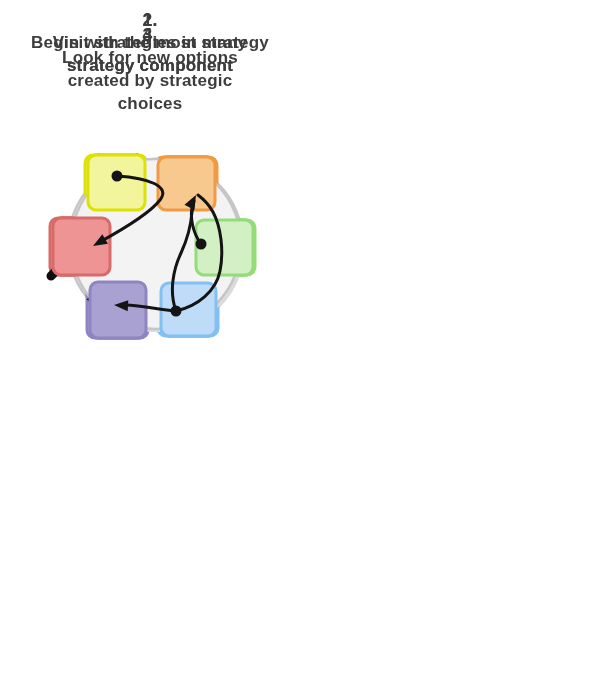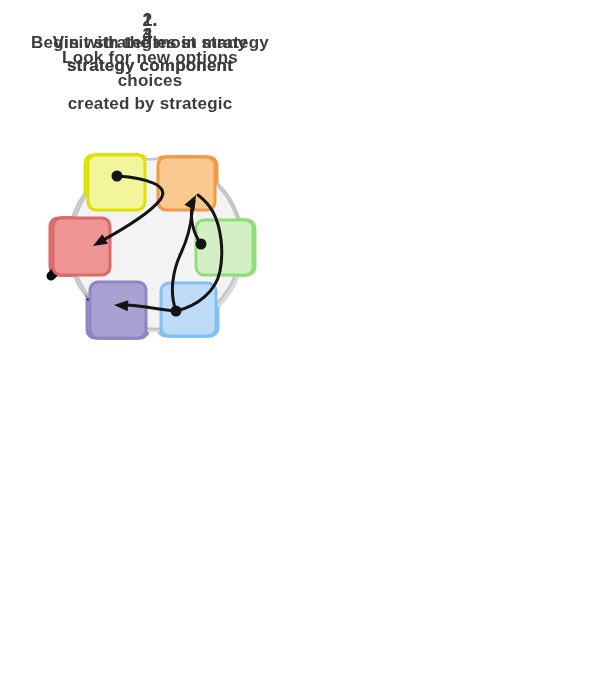--- a/index.html
+++ b/index.html
@@ -71,22 +71,22 @@
         <path d="M 80 56 C 116 57, 147 60, 151 69 C 155 79, 126 90, 98 103 C 70 116, 50 127, 42 136 C 30 147, 40 161, 60 177 C 82 193, 114 206, 139 199 C 158 193, 162 176, 146 169 C 131 163, 106 173, 96 187 C 93 191, 94 194, 98 194 L 166 142" fill="none" stroke="#141414" stroke-width="3" stroke-linecap="round"></path>
         <path d="M 0 0 L -14 5.6 L -14 -5.6 Z" fill="#141414" transform="translate(172 138) rotate(-37)"></path>
         <circle cx="80" cy="56" r="6.5" fill="#141414"></circle>
       </svg>
   </section>
 
   <section class="panel" id="p3">
     <div class="title">
       <div class="num">3.</div>
       <div class="line">Look for new options</div>
+      <div class="line">created by strategic</div>
       <div class="line">choices</div>
-      <div class="line">created by strategic</div>
     </div>
     <svg class="diagram" id="d3" viewBox="0 0 240 240">
         <circle cx="120" cy="127" r="85" fill="#dcdcdf"></circle>
         <circle cx="118" cy="124" r="85" fill="#f3f3f4" stroke="#c6c6c8" stroke-width="2.5"></circle>
         <rect x="50" y="35" width="57" height="55" rx="8" fill="#f2f59b" stroke="#dde202" stroke-width="3"></rect>
         <rect x="120" y="37" width="57" height="53" rx="8" fill="#f8c98f" stroke="#f09a44" stroke-width="3"></rect>
         <rect x="15" y="98" width="57" height="57" rx="8" fill="#ee9494" stroke="#d96a6a" stroke-width="3"></rect>
         <rect x="158" y="100" width="57" height="55" rx="8" fill="#d2f0c4" stroke="#94dc79" stroke-width="3"></rect>
         <rect x="52" y="162" width="56" height="56" rx="8" fill="#a9a1d2" stroke="#8f85c2" stroke-width="3"></rect>
         <rect x="123" y="163" width="55" height="53" rx="8" fill="#bedcf8" stroke="#82bff2" stroke-width="3"></rect>

